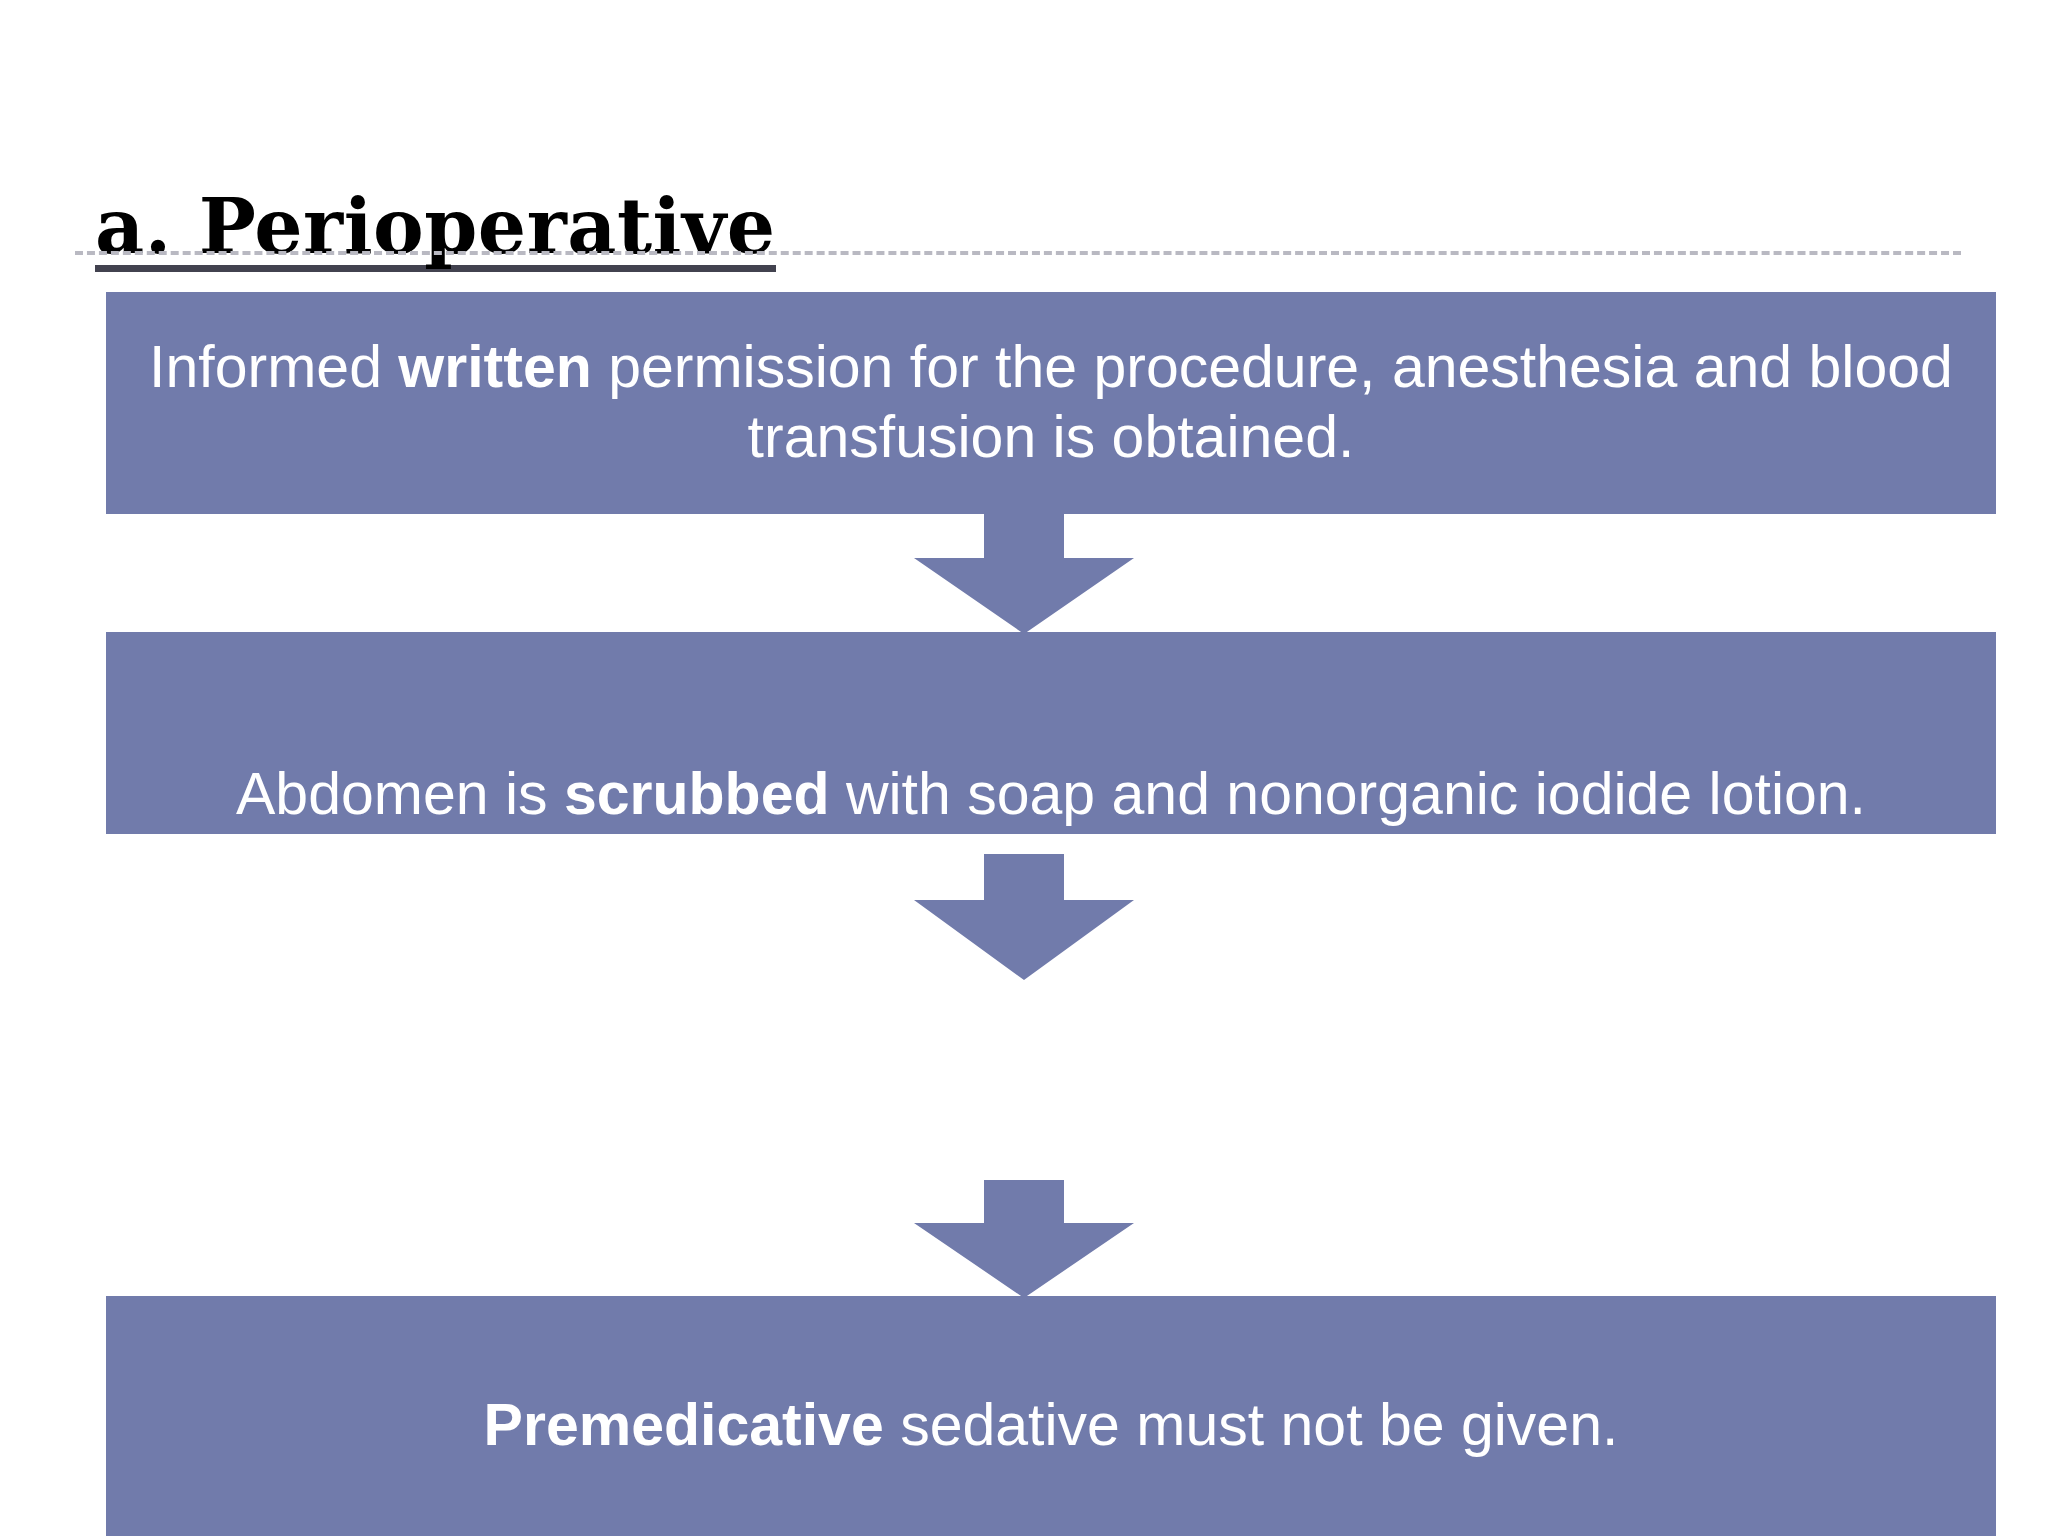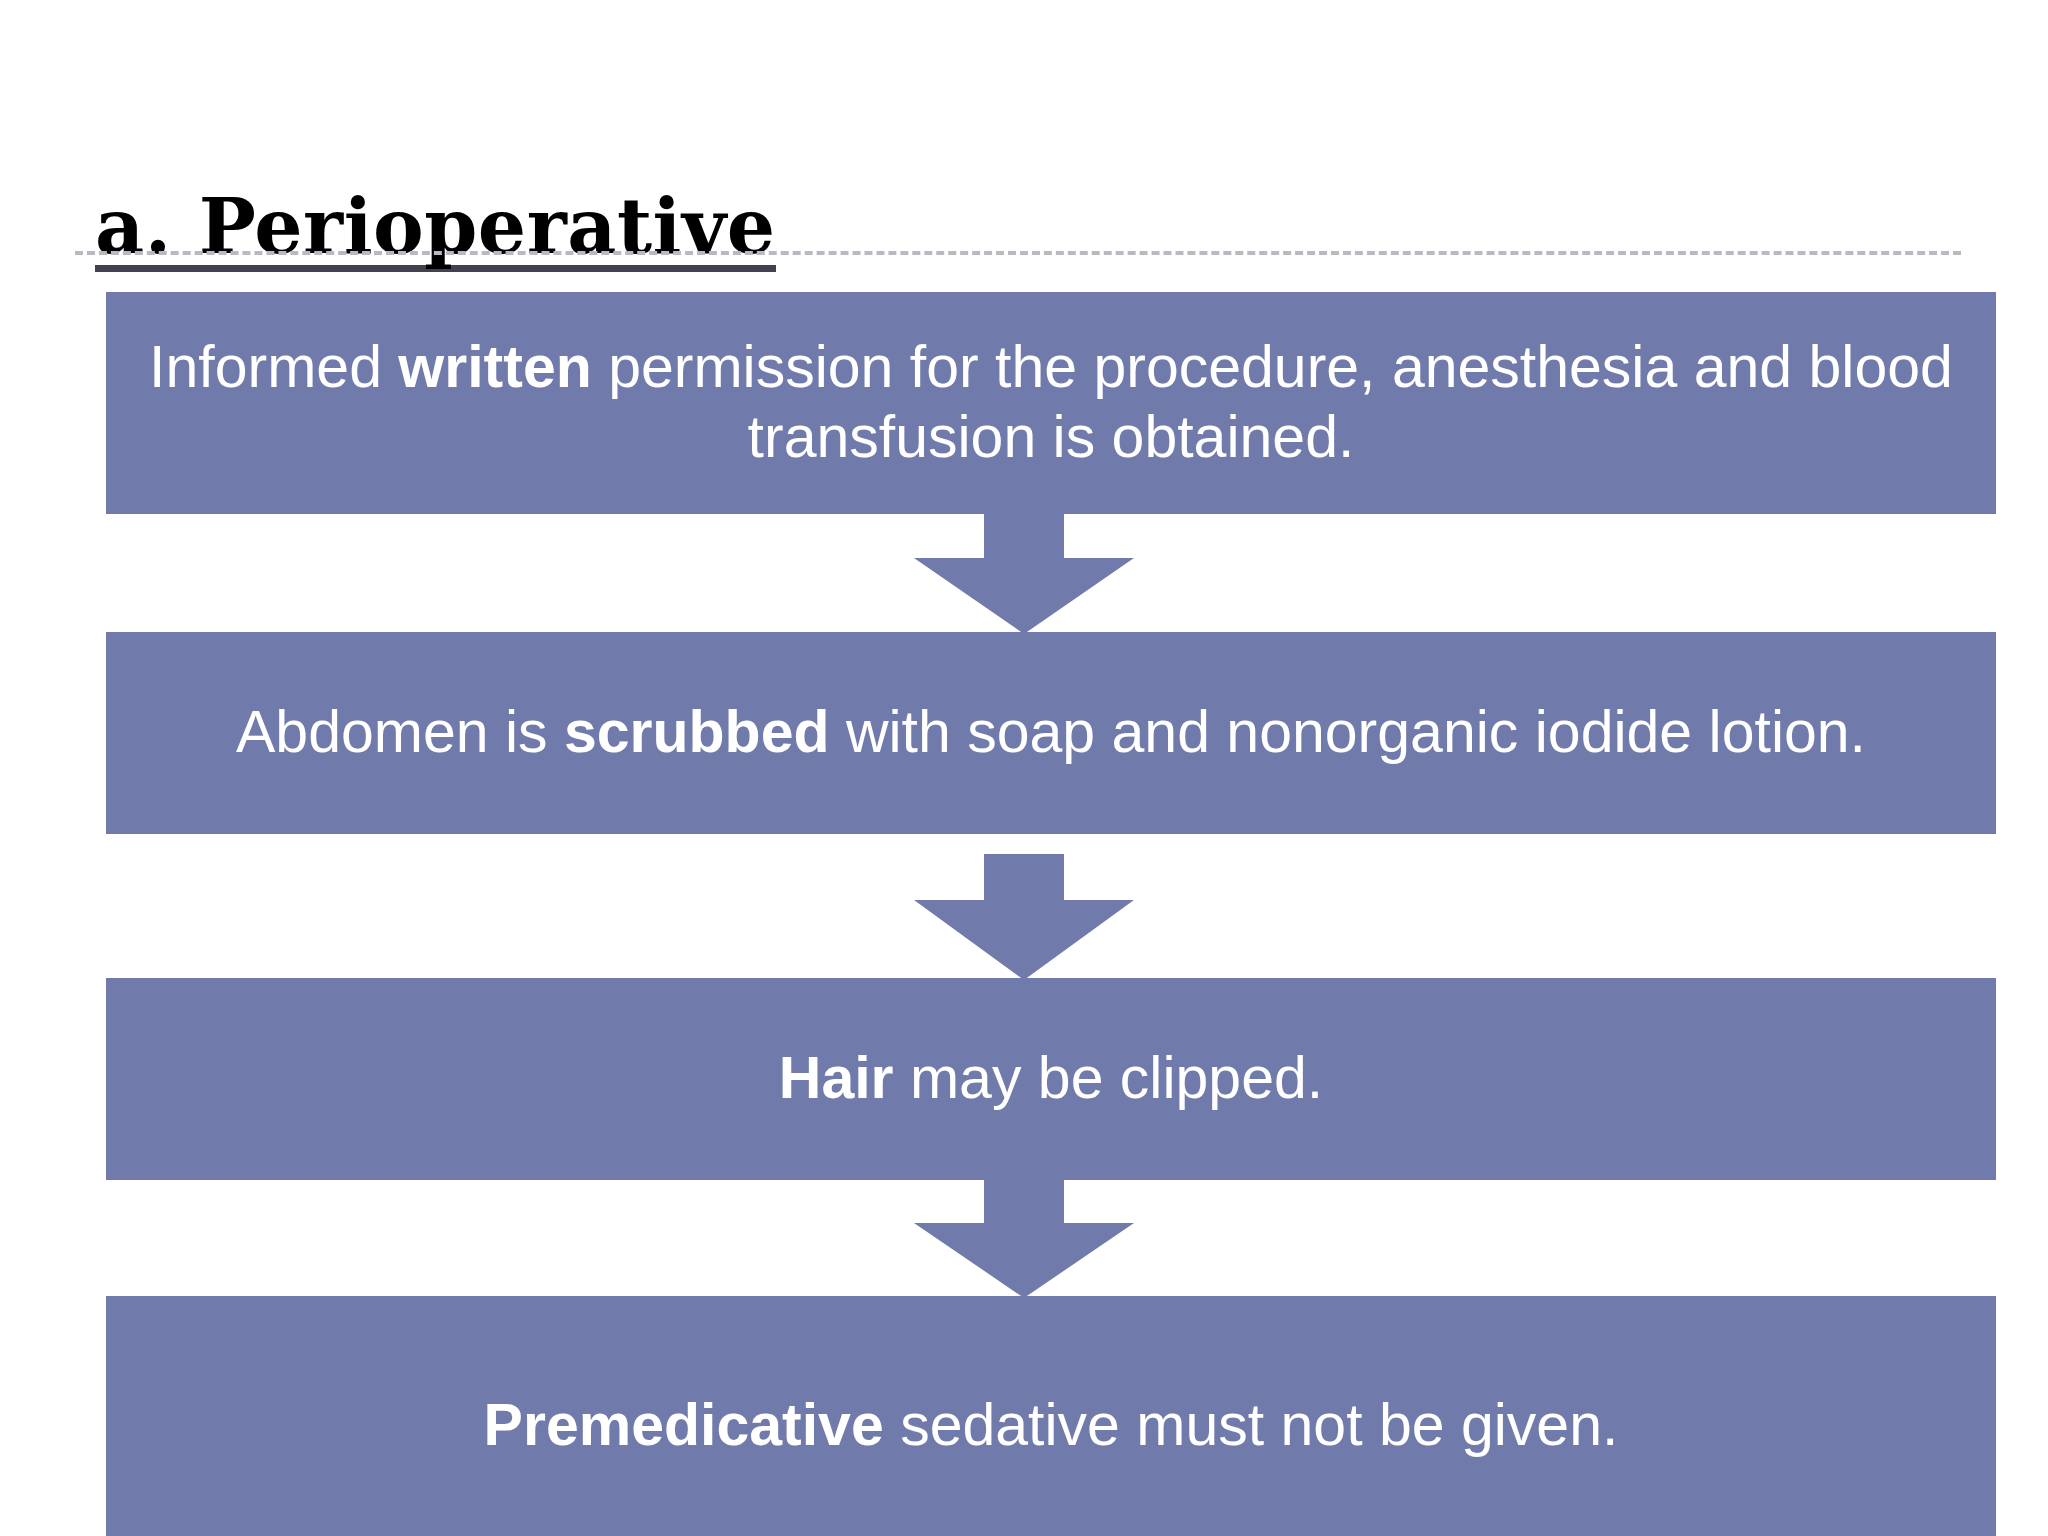--- a/index.html
+++ b/index.html
@@ -86,21 +86,21 @@
     font-weight: normal;
     color: #ffffff;
     width: 100%;
   }
 
   .box-text b {
     font-weight: bold;
   }
 
   #box-1 { top: 292px;  height: 222px; }
-  #box-2 { top: 632px;  height: 202px; }
+  #box-2 { top: 632px;  height: 202px; align-items: flex-end; }
   #box-3 { top: 978px;  height: 202px; }
   #box-4 { top: 1296px; height: 260px; }
 
   
   .arrow {
     position: absolute;
     width: 220px;
     left: 914px;
   }
 
@@ -135,23 +135,20 @@
     <div class="box" id="box-2">
       <div class="box-text"><span>Abdomen is </span><b>scrubbed</b><span> with soap and nonorganic iodide lotion.</span></div>
     </div>
 
     <div class="arrow" id="arrow-2">
       <svg viewBox="0 0 220 126" preserveAspectRatio="none" aria-hidden="true">
         <polygon points="70,0 150,0 150,46 220,46 110,126 0,46 70,46" fill="#717bab"></polygon>
       </svg>
     </div>
 
-    <div class="box" id="box-3">
-      <div class="box-text"><b>Hair</b><span> may be clipped.</span></div>
-    </div>
 
     <div class="arrow" id="arrow-3">
       <svg viewBox="0 0 220 118" preserveAspectRatio="none" aria-hidden="true">
         <polygon points="70,0 150,0 150,43 220,43 110,118 0,43 70,43" fill="#717bab"></polygon>
       </svg>
     </div>
 
     <div class="box" id="box-4">
       <div class="box-text"><b>Premedicative</b><span> sedative must not be given.</span></div>
     </div>

